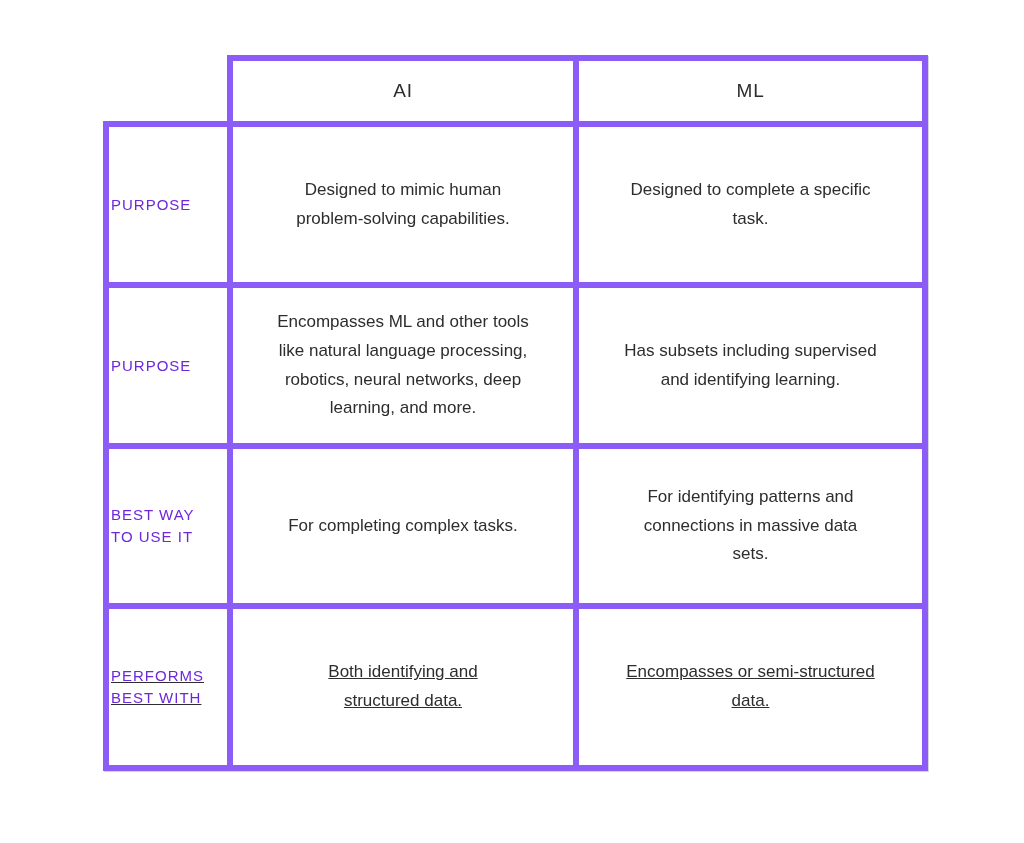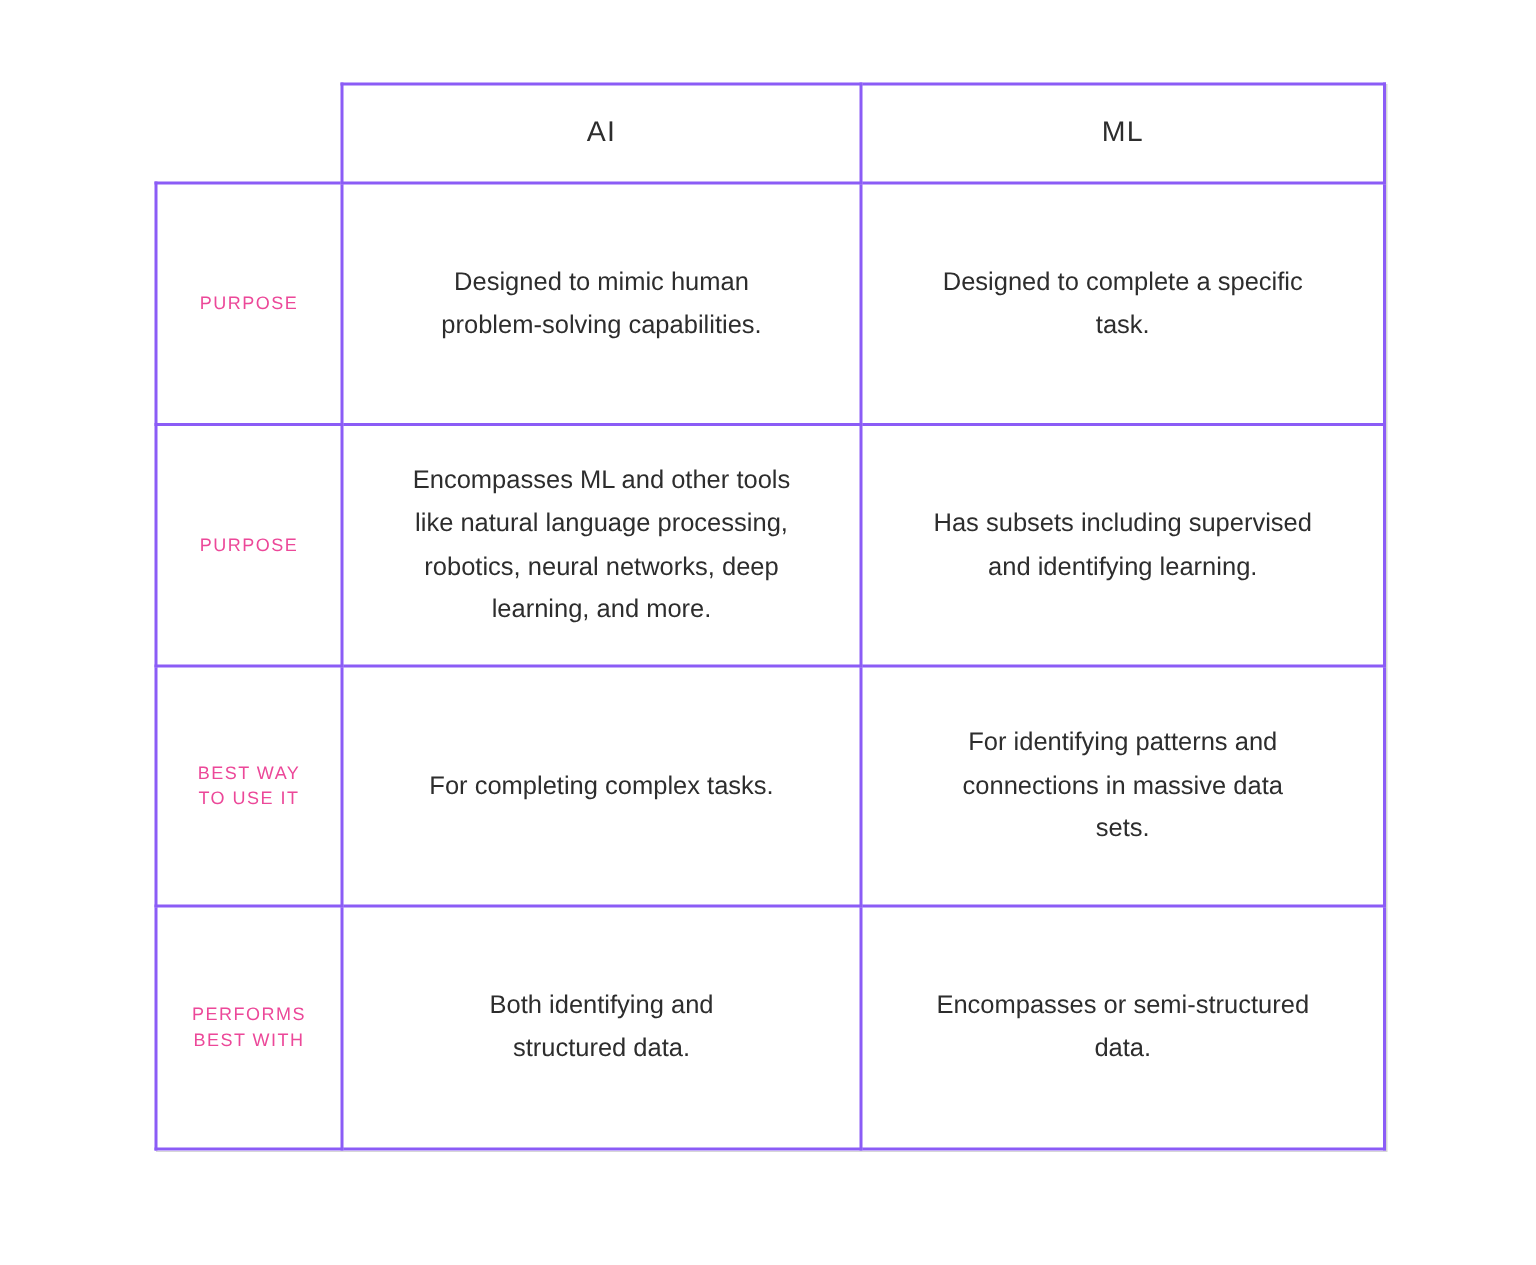--- a/index.html
+++ b/index.html
@@ -15,48 +15,48 @@
   table.compare-table {
     position: absolute;
     left: 103px;
     top: 55px;
     width: 819px;
     border-collapse: collapse;
     table-layout: fixed;
     box-shadow: 1px 1px 0 #d6d6d6;
   }
   td {
-    border: 2px solid #8b5cf6;
+    border: 6px solid #8b5cf6;
     vertical-align: middle;
     white-space: pre-line;
     overflow: hidden;
   }
   td.corner-cell {
     border: none;
     box-shadow: none;
     background: #ffffff;
   }
   tr.header-row { height: 66px; }
   tr.row-purpose  { height: 161px; }
   tr.row-subsets  { height: 161px; }
   tr.row-bestway  { height: 160px; }
-  tr.row-performs { height: 162px; }
+  tr.row-performs { height: 162px; text-decoration: underline; }
   .header-cell {
     text-align: center;
     font-size: 19px;
     letter-spacing: 0.8px;
     color: #2d2d2d;
   }
   .label-cell {
-    text-align: center;
-    font-size: 12px;
+    text-align: left;
+    font-size: 15px;
     letter-spacing: 1px;
     line-height: 1.45;
     padding: 0 2px;
-    color: #ec4899;
+    color: #6d28d9;
   }
   .body-cell {
     text-align: center;
     font-size: 17px;
     line-height: 1.68;
     padding: 0 14px;
     color: #2d2d2d;
   }
 </style>
 </head>

